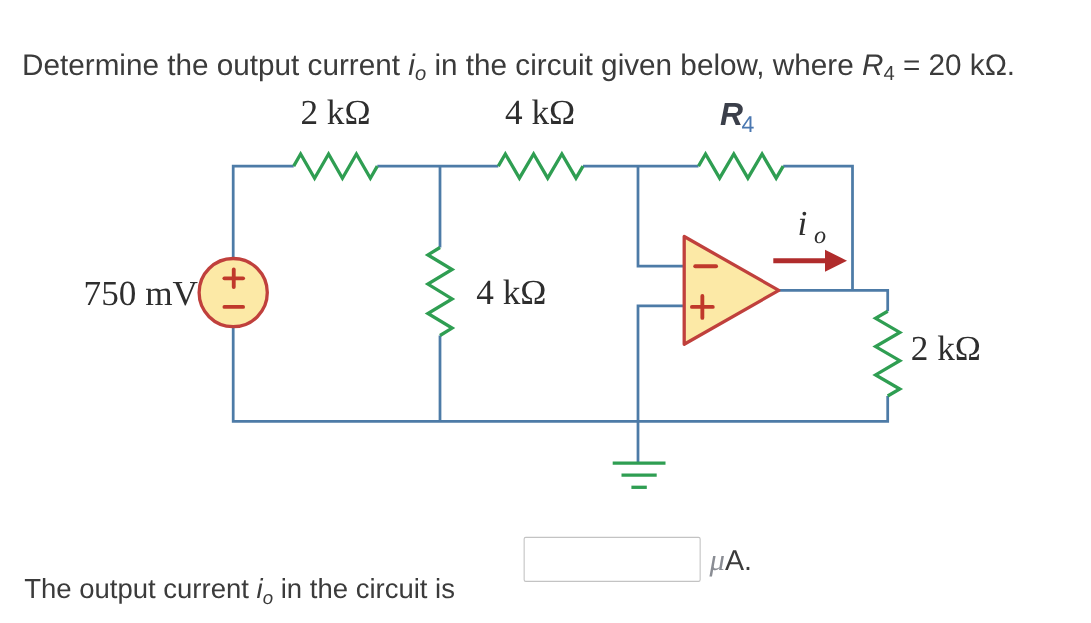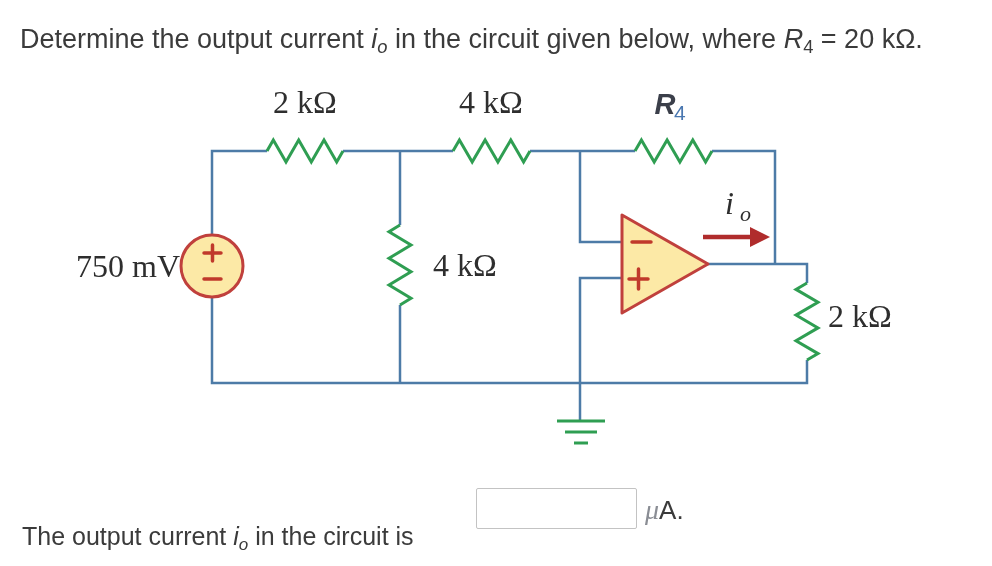--- a/index.html
+++ b/index.html
@@ -8,21 +8,21 @@
     width: 992px;
     height: 566px;
     background: #ffffff;
     font-family: "Liberation Sans", sans-serif;
     color: #3b3b3b;
     overflow: hidden;
   }
   .title {
     position: absolute;
     left: 20px;
-    top: 24px;
+    top: 44px;
     font-size: 27px;
     white-space: nowrap;
     color: #3b3b3b;
   }
   .ivar { font-style: italic; }
   .subsc {
     font-size: 68%;
     position: relative;
     top: 5px;
   }

